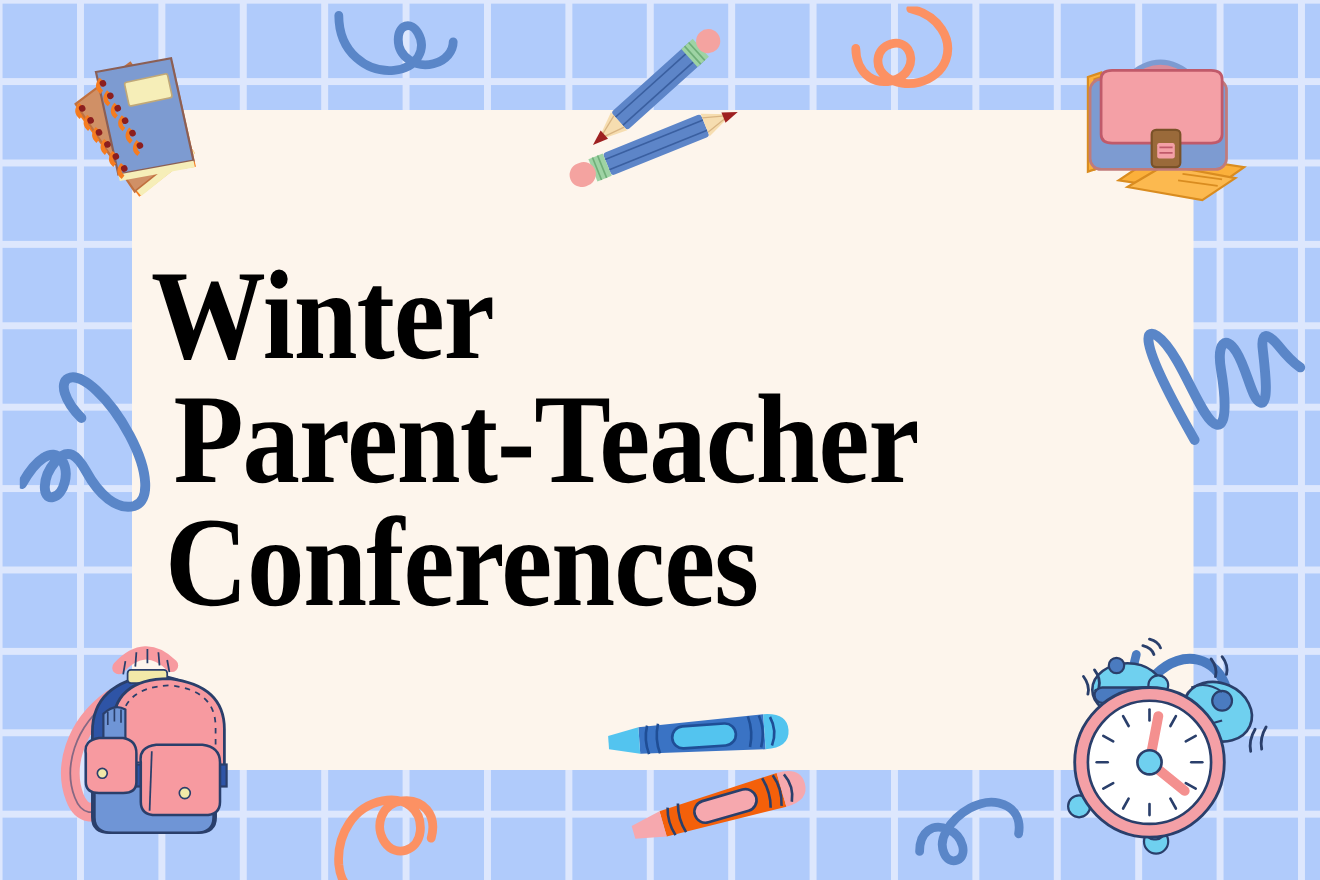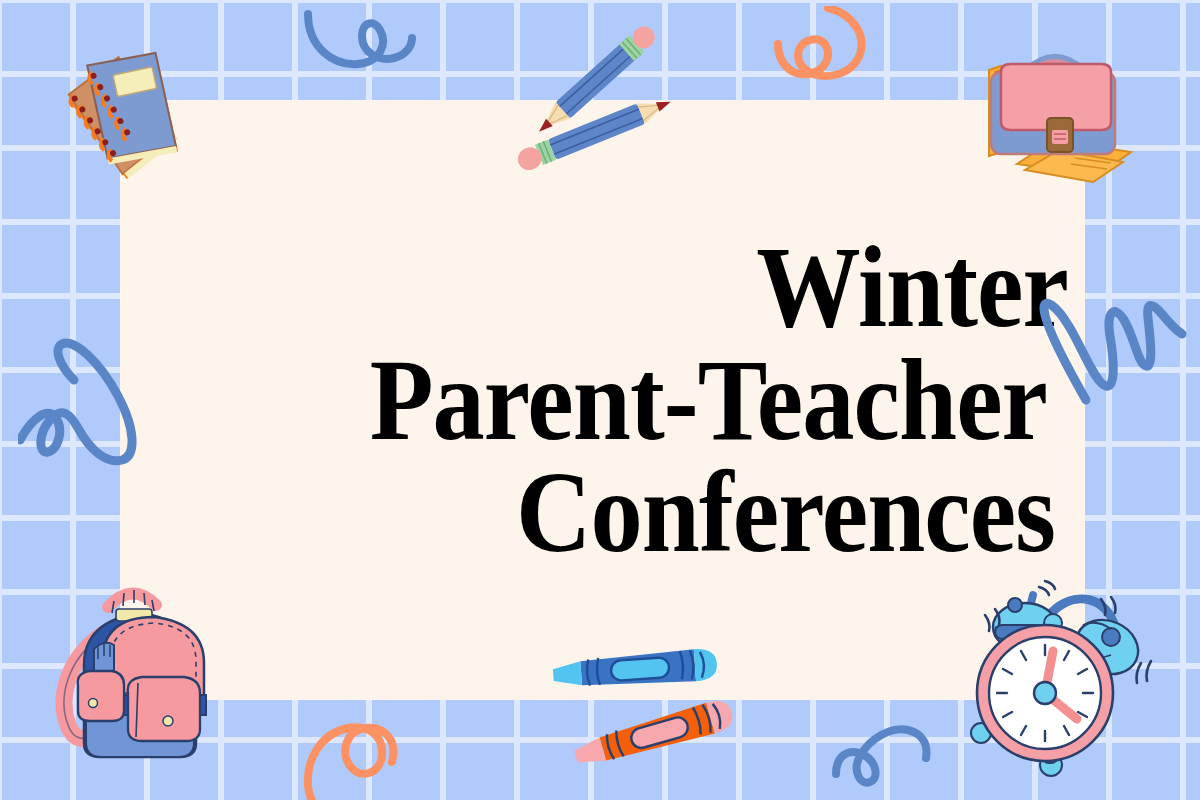--- a/index.html
+++ b/index.html
@@ -37,21 +37,21 @@
   }
   
   .title-wrap {
     position: absolute;
     left: 120px;
     top: 100px;
     width: 965px;
     height: 600px;
     display: flex;
     flex-direction: column;
-    align-items: flex-end;
+    align-items: flex-start;
     justify-content: center;
     z-index: 6;
   }
   .title-line {
     color: #000000;
     font-family: "Liberation Serif", serif;
     font-weight: 700;
     font-size: 116px;
     line-height: 0.97;
     letter-spacing: -1px;

